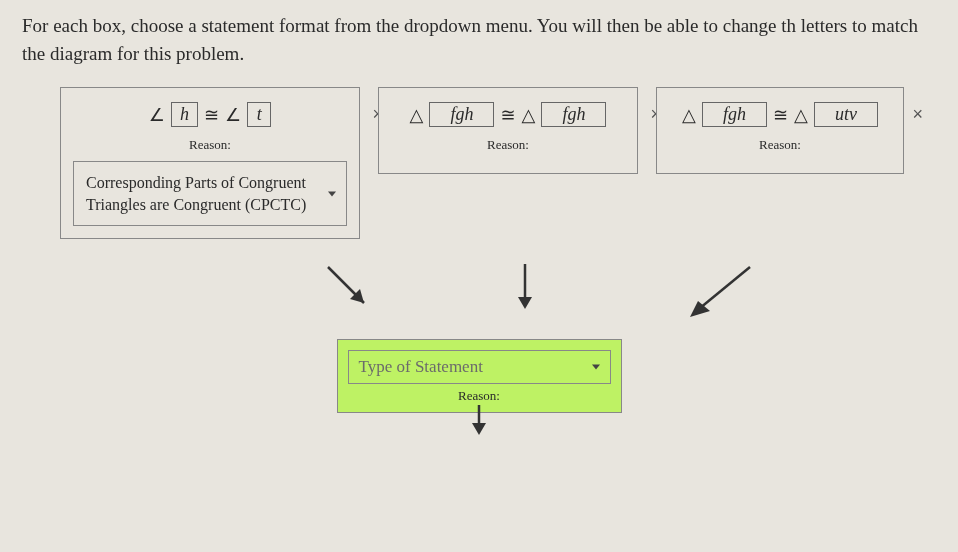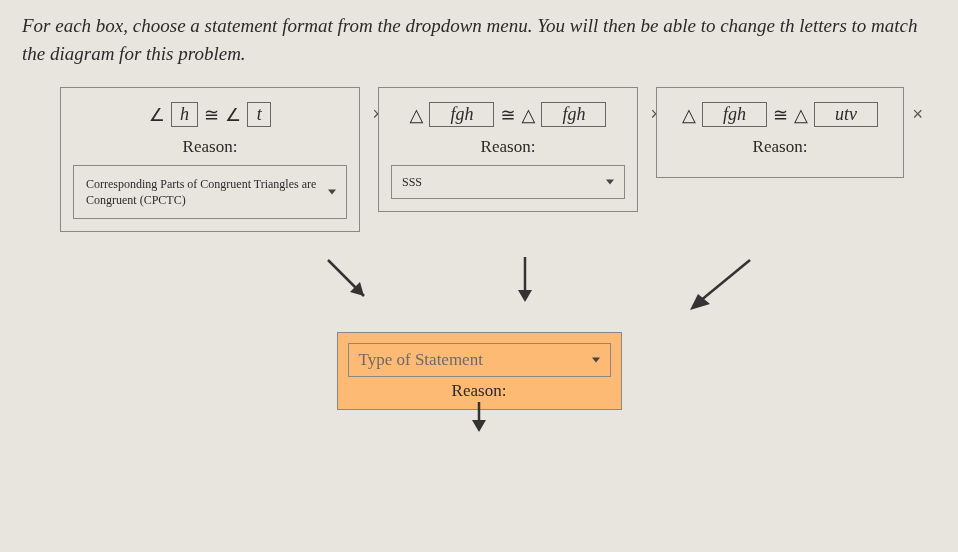--- a/index.html
+++ b/index.html
@@ -9,21 +9,20 @@
       width: 958px;
       height: 552px;
       overflow: hidden;
       color: #2a2a2a;
       position: relative;
     }
     .instructions {
       padding: 12px 22px 6px 22px;
       font-size: 19px;
       line-height: 1.45;
-      font-style: italic;
     }
     .row {
       display: flex;
       gap: 18px;
       padding: 14px 22px 0 60px;
       align-items: flex-start;
     }
     .card {
       border: 1.5px solid #888;
       background: #e8e5de;
@@ -62,28 +61,28 @@
       padding: 1px 8px;
       font-style: italic;
       background: #e8e5de;
       min-width: 24px;
       text-align: center;
       display: inline-block;
     }
     .letter-box-wide { padding: 1px 20px; min-width: 40px; }
     .reason-label {
       text-align: center;
-      font-size: 17px;
+      font-size: 13px;
       margin: 4px 0 8px 0;
     }
     .reason-select {
       border: 1.5px solid #888;
       background: #e8e5de;
       padding: 8px 24px 8px 10px;
-      font-size: 12px;
+      font-size: 16px;
       font-family: Georgia, serif;
       position: relative;
       cursor: pointer;
       line-height: 1.35;
     }
     .reason-select.multi { padding: 10px 28px 10px 12px; }
     .caret {
       position: absolute;
       right: 10px;
       top: 50%;
@@ -97,21 +96,21 @@
       position: relative;
       height: 90px;
       margin-top: 10px;
     }
     .bottom-card-wrap {
       display: flex;
       justify-content: center;
     }
     .bottom-card {
       border: 1.5px solid #888;
-      background: #fdba74;
+      background: #bef264;
       padding: 10px 10px 8px 10px;
       width: 285px;
     }
     .type-select {
       border: 1.5px solid #888;
       padding: 6px 24px 6px 10px;
       font-size: 17px;
       color: #6b6b6b;
       position: relative;
       cursor: pointer;
@@ -151,24 +150,20 @@
   <div class="card card-2">
     <span class="close-x">×</span>
     <div class="stmt-line">
       <span class="tri-sym">△</span>
       <span class="letter-box letter-box-wide">fgh</span>
       <span class="cong-sym">≅</span>
       <span class="tri-sym">△</span>
       <span class="letter-box letter-box-wide">fgh</span>
     </div>
     <div class="reason-label">Reason:</div>
-    <div class="reason-select">
-      <span>SSS</span>
-      <span class="caret"></span>
-    </div>
   </div>
 
   <div class="card card-3">
     <span class="close-x">×</span>
     <div class="stmt-line">
       <span class="tri-sym">△</span>
       <span class="letter-box letter-box-wide">fgh</span>
       <span class="cong-sym">≅</span>
       <span class="tri-sym">△</span>
       <span class="letter-box letter-box-wide">utv</span>

